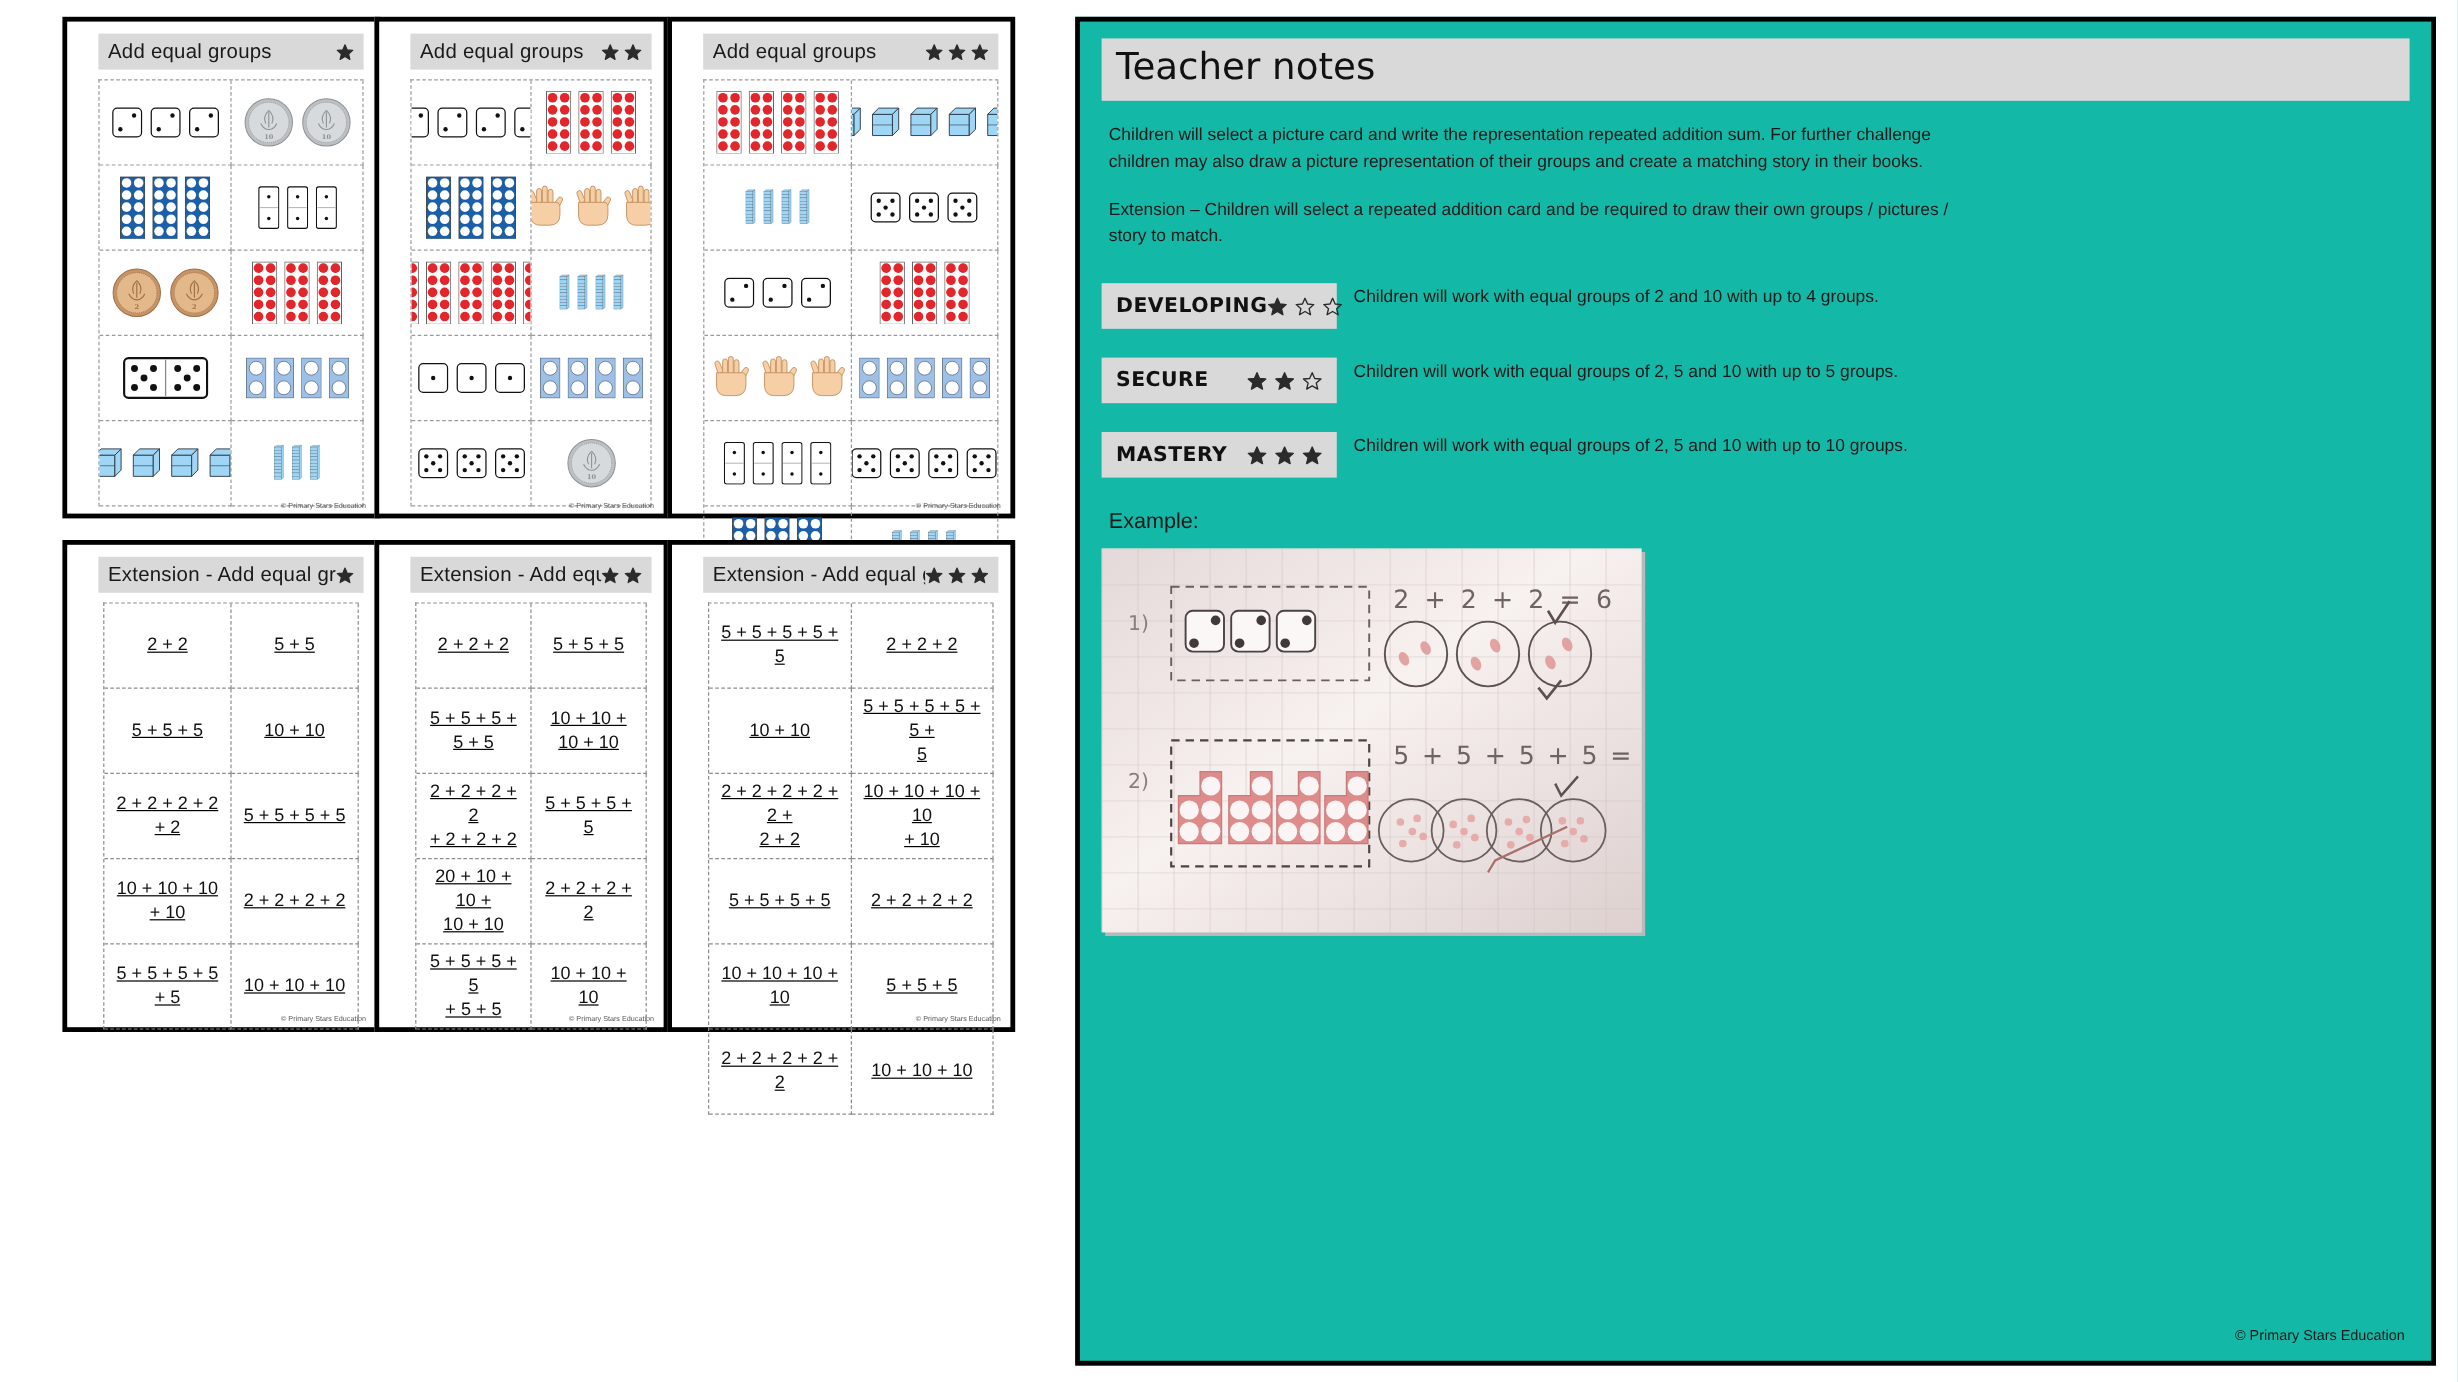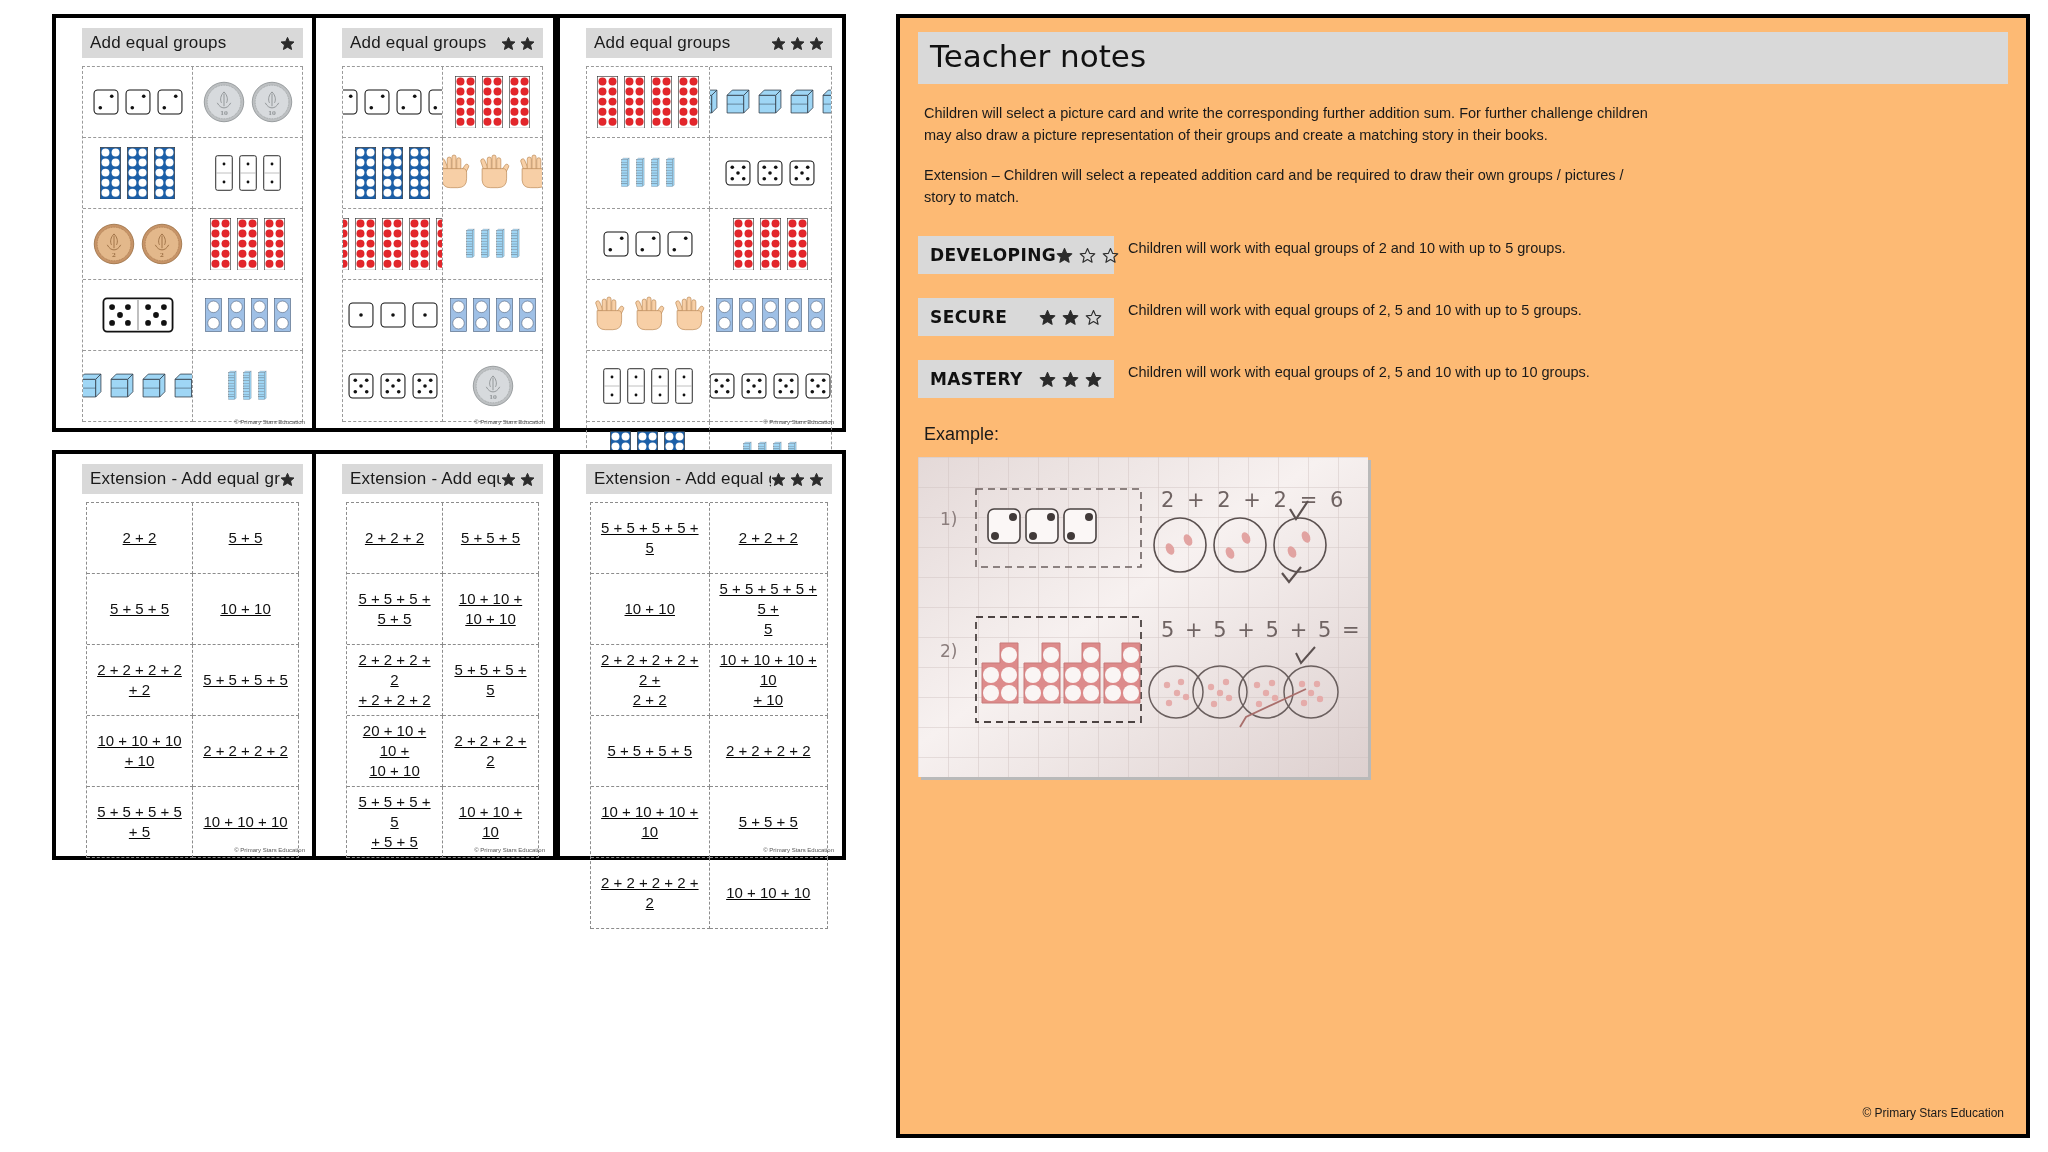--- a/index.html
+++ b/index.html
@@ -95,21 +95,21 @@
     padding: 2px 6px;
     line-height: 1.35;
     white-space: pre-line;
   }
 
   
   #notes {
     position: absolute;
     left: 896px; top: 14px;
     width: 1134px; height: 1124px;
-    background: #fdba74;
+    background: #14b8a6;
     border: 4px solid #000000;
   }
   .notes-title {
     margin: 14px 18px 0 18px;
     background: #d9d9d9;
     padding: 6px 12px 10px 12px;
     font-size: 31px;
     color: #111;
     font-family: "DejaVu Sans", sans-serif;
     font-weight: 400;
@@ -1489,21 +1489,21 @@
         <div class="ex-cell">10 + 10 + 10 + 10</div>
         <div class="ex-cell">5 + 5 + 5</div>
         <div class="ex-cell">2 + 2 + 2 + 2 + 2</div>
         <div class="ex-cell">10 + 10 + 10</div>
       </div>
     <div class="footer-c">© Primary Stars Education</div>
   </div>
 
   <div id="notes">
     <div class="notes-title">Teacher notes</div>
-    <div class="notes-p">Children will select a picture card and write the corresponding further addition sum. For further challenge children may also draw a picture representation of their groups and create a matching story in their books.</div>
+    <div class="notes-p">Children will select a picture card and write the representation repeated addition sum. For further challenge children may also draw a picture representation of their groups and create a matching story in their books.</div>
     <div class="notes-p">Extension – Children will select a repeated addition card and be required to draw their own groups / pictures / story to match.</div>
 
     <div class="levels">
         <div class="level-row">
           <div class="level-chip">
             <span class="lv-name">DEVELOPING</span>
             <span class="lv-stars">
               <span class="star">
                 <svg viewBox="0 0 24 24">
                   <path d="M12 2.2 L15 9 L22.3 9.6 L16.8 14.4 L18.5 21.6 L12 17.8 L5.5 21.6 L7.2 14.4 L1.7 9.6 L9 9 Z" fill="#2b2b2b" stroke="#2b2b2b" stroke-width="1.6" stroke-linejoin="round"></path>
@@ -1514,21 +1514,21 @@
                   <path d="M12 2.2 L15 9 L22.3 9.6 L16.8 14.4 L18.5 21.6 L12 17.8 L5.5 21.6 L7.2 14.4 L1.7 9.6 L9 9 Z" fill="none" stroke="#2b2b2b" stroke-width="1.6" stroke-linejoin="round"></path>
                 </svg>
               </span>
               <span class="star">
                 <svg viewBox="0 0 24 24">
                   <path d="M12 2.2 L15 9 L22.3 9.6 L16.8 14.4 L18.5 21.6 L12 17.8 L5.5 21.6 L7.2 14.4 L1.7 9.6 L9 9 Z" fill="none" stroke="#2b2b2b" stroke-width="1.6" stroke-linejoin="round"></path>
                 </svg>
               </span>
             </span>
           </div>
-          <div class="level-desc">Children will work with equal groups of 2 and 10 with up to 5 groups.</div>
+          <div class="level-desc">Children will work with equal groups of 2 and 10 with up to 4 groups.</div>
         </div>
         <div class="level-row">
           <div class="level-chip">
             <span class="lv-name">SECURE</span>
             <span class="lv-stars">
               <span class="star">
                 <svg viewBox="0 0 24 24">
                   <path d="M12 2.2 L15 9 L22.3 9.6 L16.8 14.4 L18.5 21.6 L12 17.8 L5.5 21.6 L7.2 14.4 L1.7 9.6 L9 9 Z" fill="#2b2b2b" stroke="#2b2b2b" stroke-width="1.6" stroke-linejoin="round"></path>
                 </svg>
               </span>

